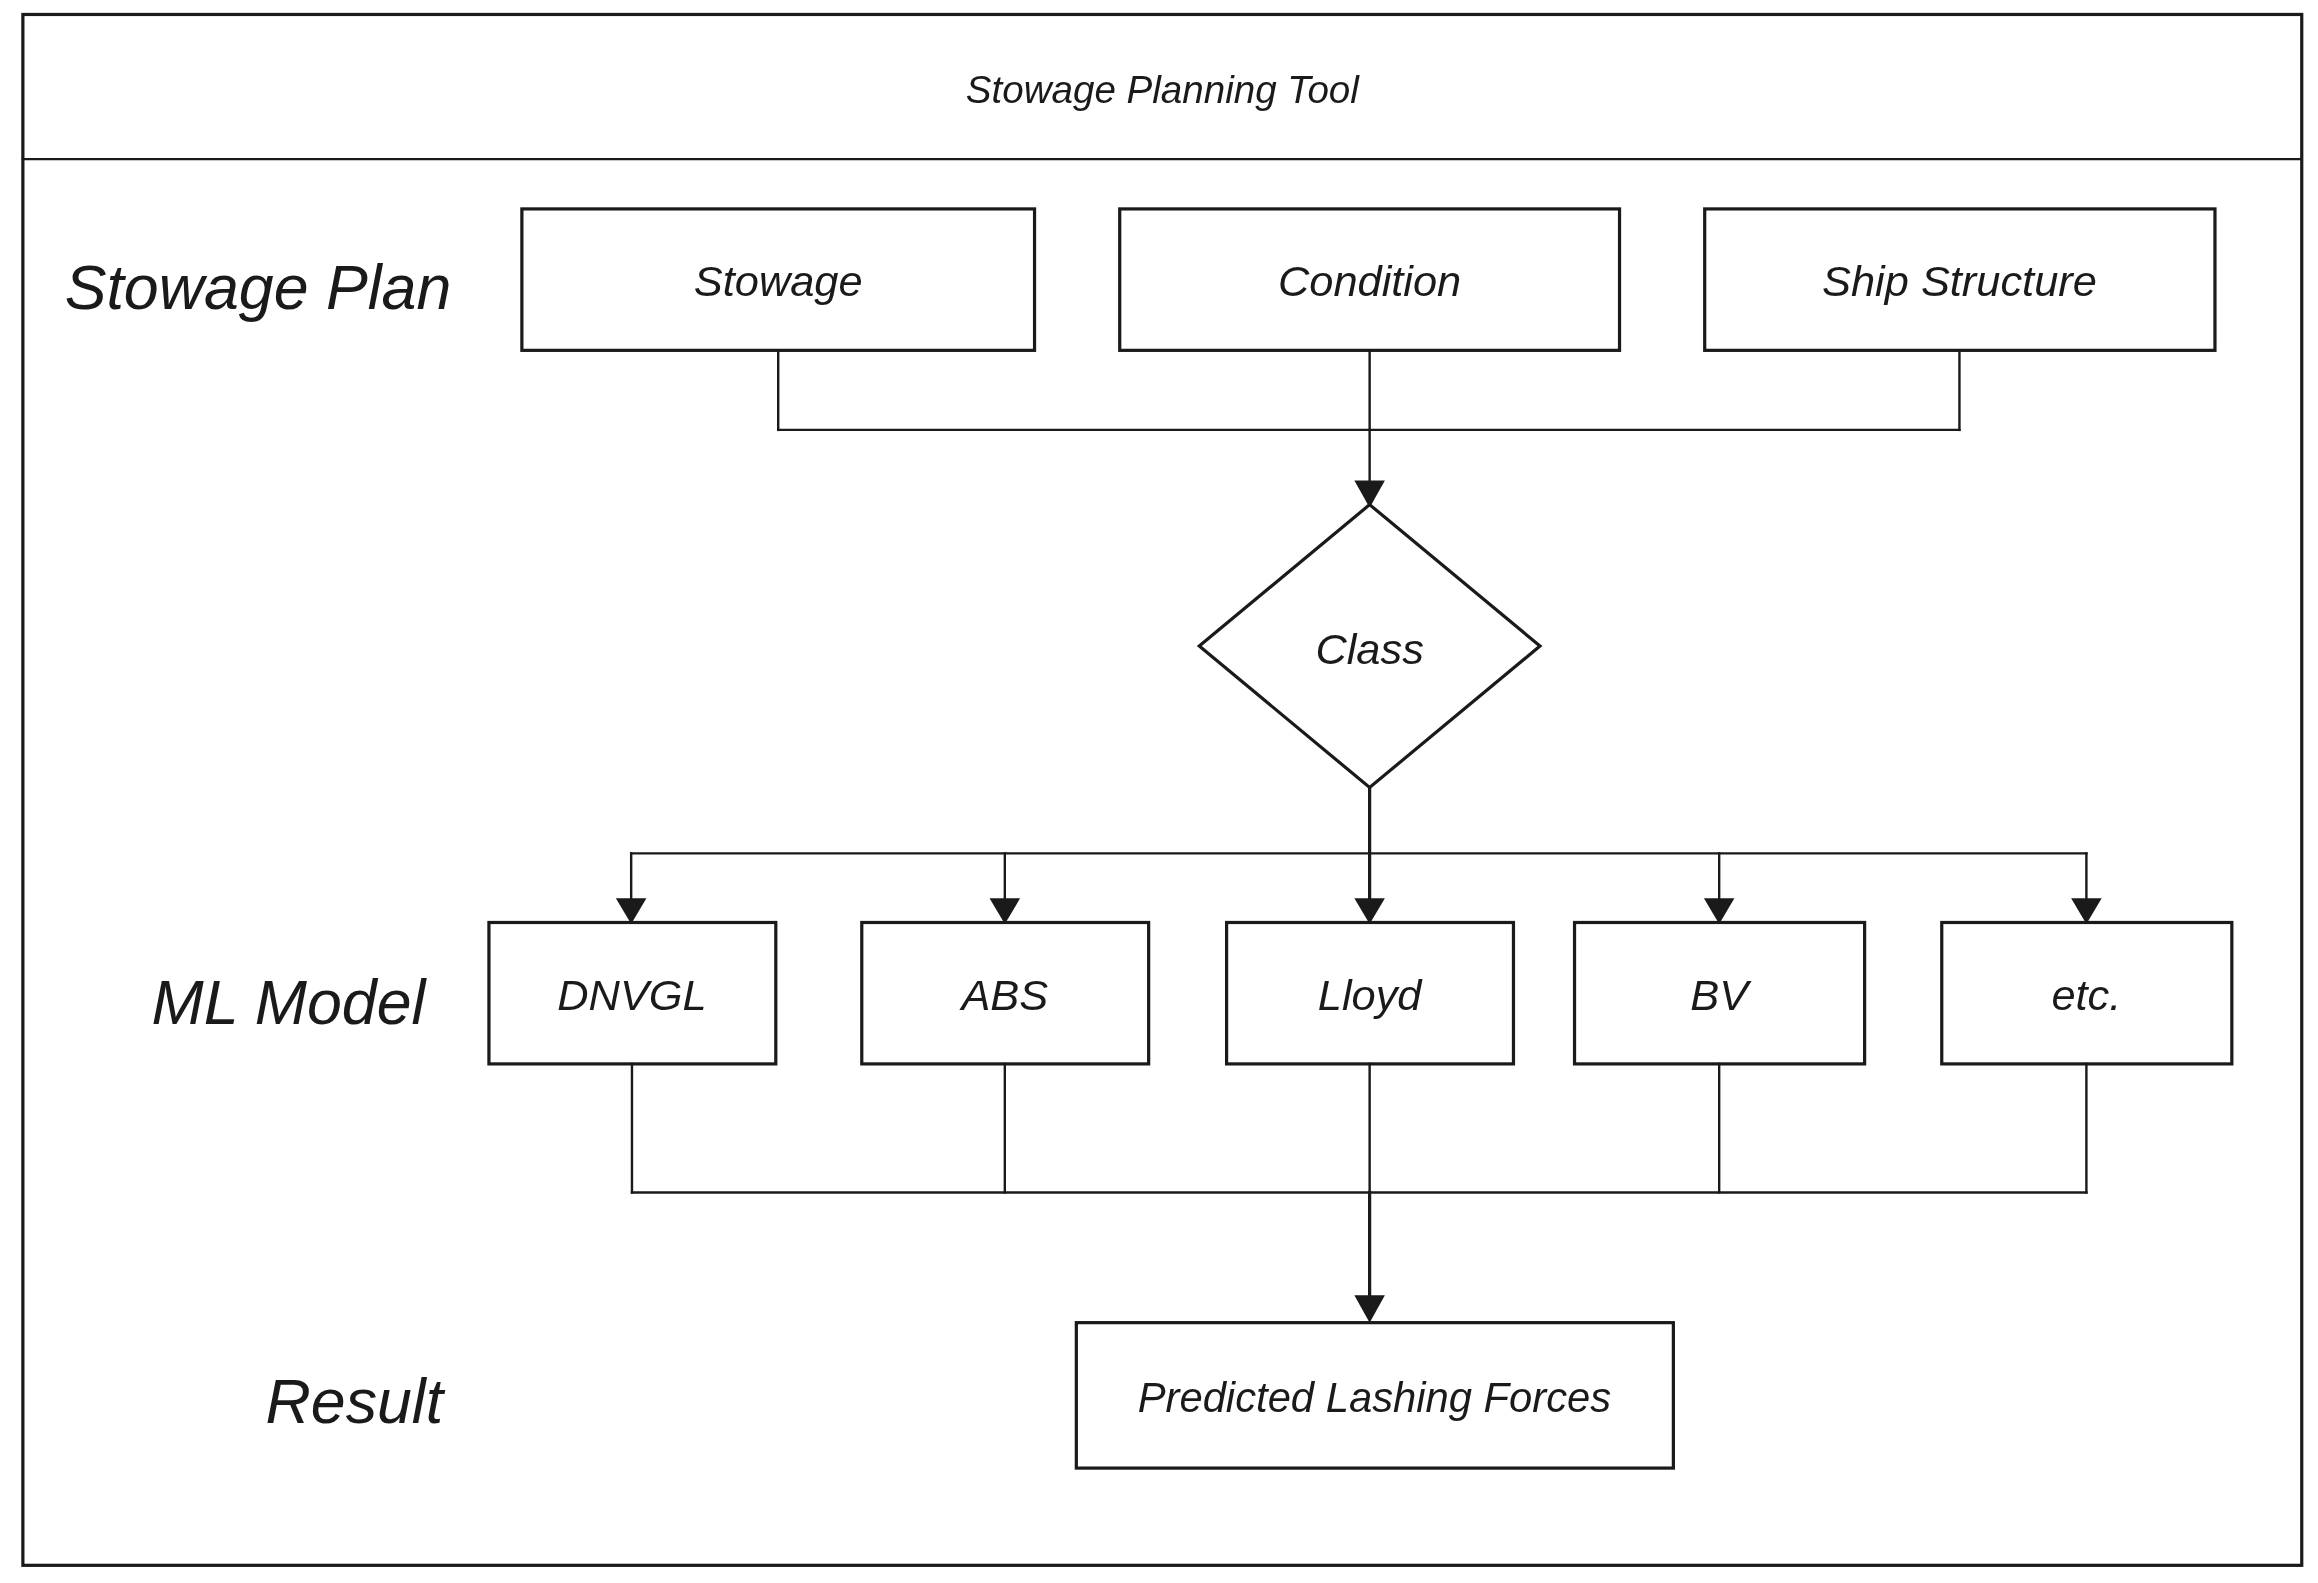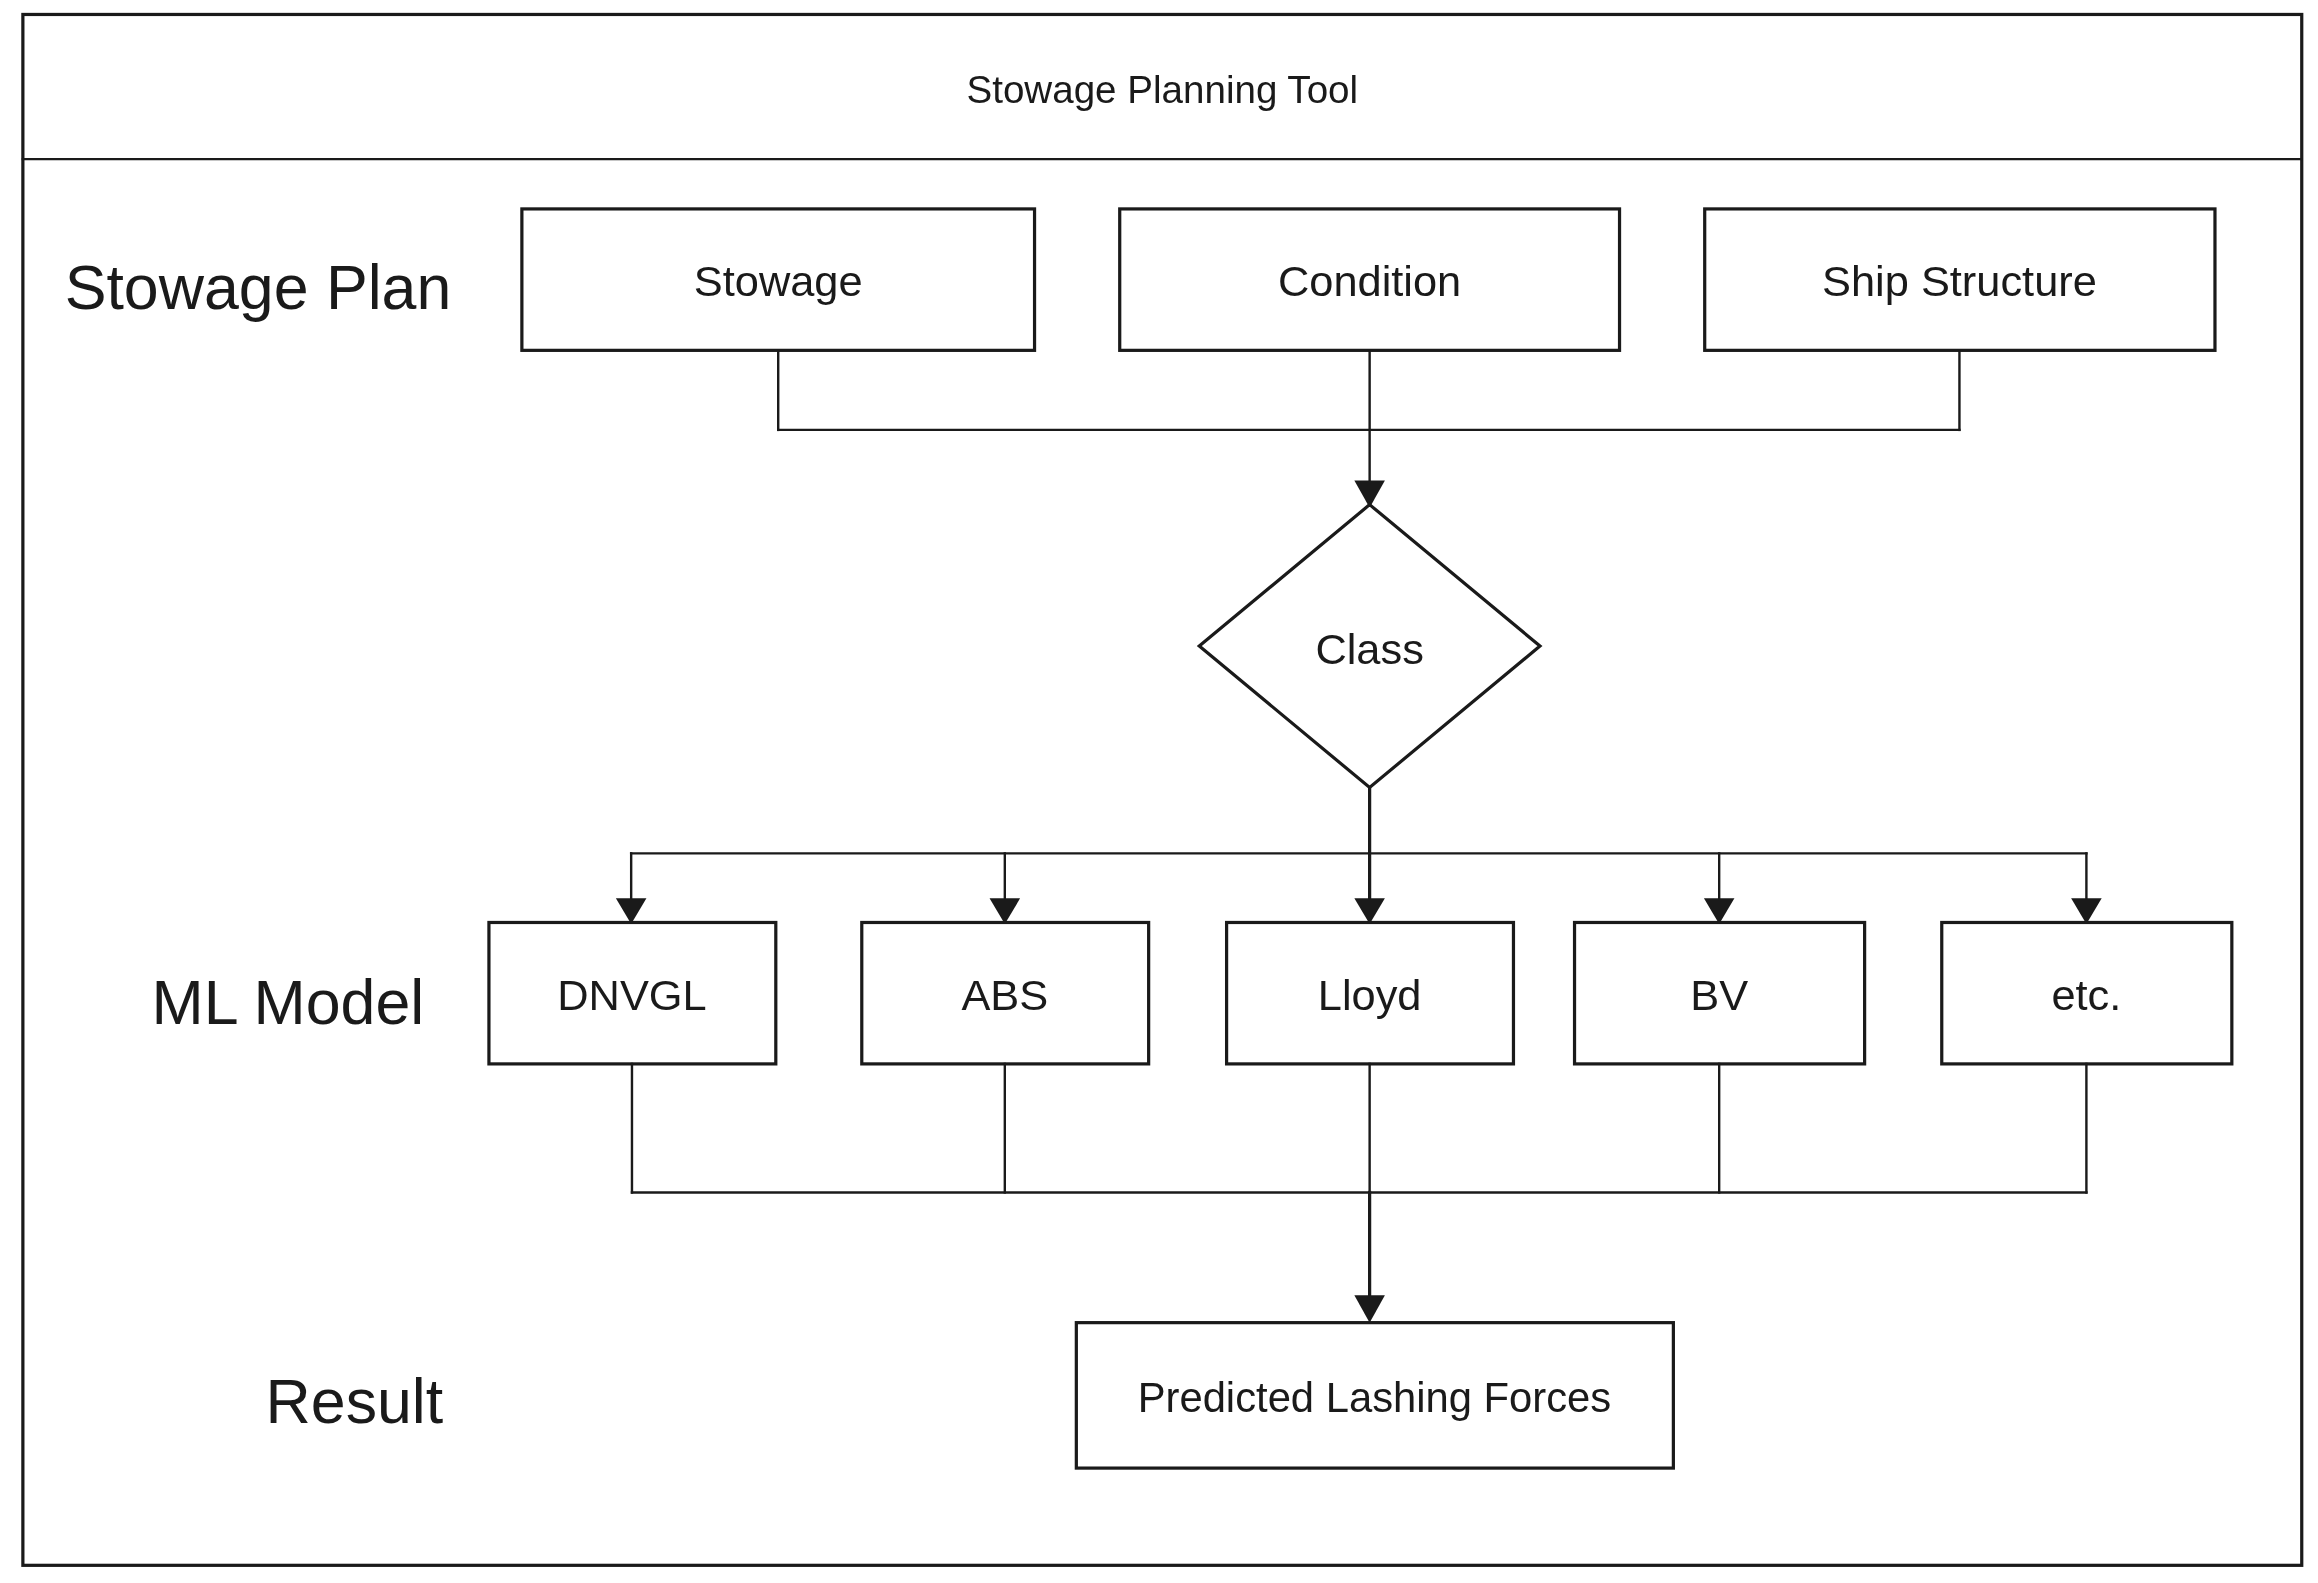--- a/index.html
+++ b/index.html
@@ -6,20 +6,21 @@
     margin: 0;
     padding: 0;
     background: #ffffff;
   }
   .canvas {
     position: relative;
     width: 2319px;
     height: 1583px;
     background: #ffffff;
     overflow: hidden;
+    font-style: italic;
   }
   .canvas svg {
     display: block;
     width: 100%;
     height: 100%;
   }
   text {
     font-family: "Liberation Sans", sans-serif;
     fill: #1a1a1a;
   }

